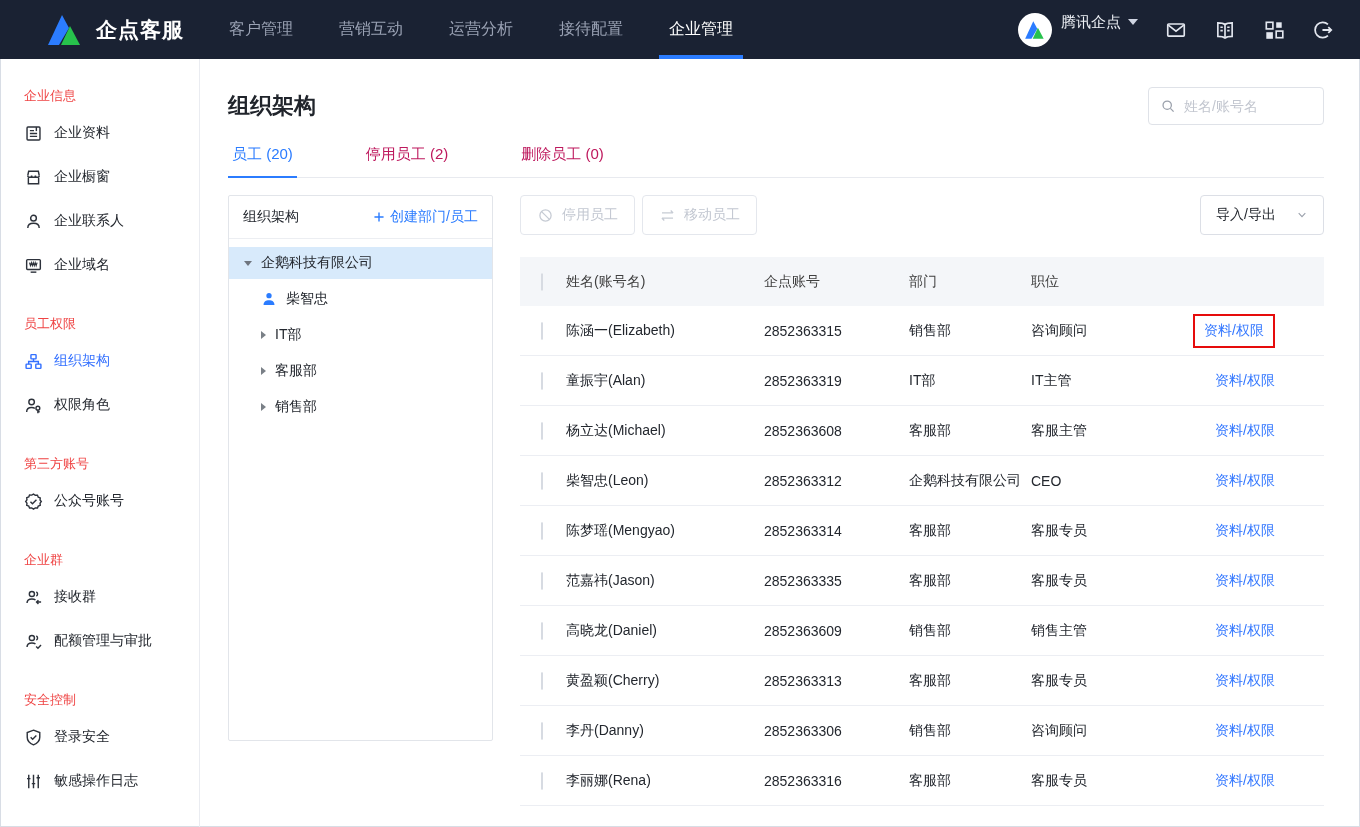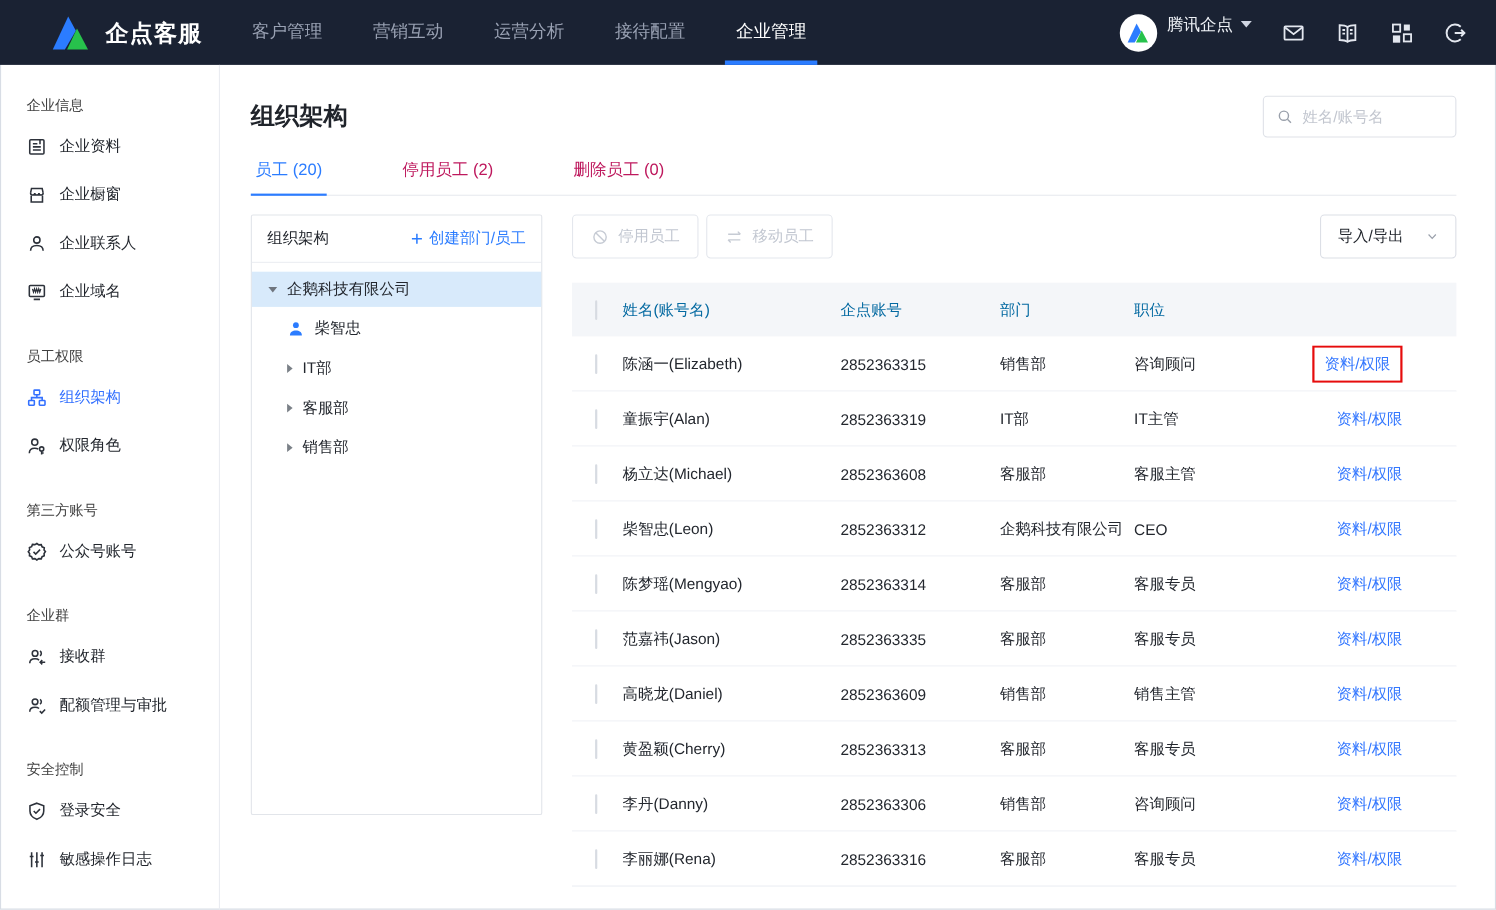--- a/index.html
+++ b/index.html
@@ -23,21 +23,21 @@
   .nav-right { margin-left:auto; display:flex; align-items:center; gap:27px; padding-right:26px; }
   .account { display:flex; align-items:flex-start; gap:9px; cursor:pointer; }
   .avatar { width:34px; height:34px; border-radius:50%; background:#fff; display:flex; align-items:center; justify-content:center; }
   .account-name { font-size:15px; color:#eef1f6; display:flex; align-items:center; gap:7px; }
   .caret-down { width:0; height:0; border-left:5px solid transparent; border-right:5px solid transparent; border-top:6px solid #cfd5e2; }
   .nav-icon-btn { width:22px; height:22px; color:#e3e7ef; cursor:pointer; }
 
   
   .page-body { display:flex; height:768px; }
   .sidebar { width:200px; border-right:1px solid #eaecf1; flex:none; overflow:hidden; }
-  .side-title { padding:0 24px; margin:28px 0 6px; font-size:13px; color:#404040; height:18px; line-height:18px; }
+  .side-title { padding:0 24px; margin:28px 0 6px; font-size:13px; color:#ef4444; height:18px; line-height:18px; }
   .side-item { height:44px; display:flex; align-items:center; gap:11px; padding:0 24px; font-size:14px; color:#23272e; cursor:pointer; }
   .side-item .s-icon { width:19px; height:19px; color:#2d323b; flex:none; }
   .side-item.active { color:#3370ff; }
   .side-item.active .s-icon { color:#3370ff; }
 
   .main { flex:1; padding:0 36px 0 28px; min-width:0; }
 
   
   .page-head { display:flex; justify-content:space-between; align-items:center; padding-top:28px; }
   .page-title { font-size:22px; font-weight:600; color:#20242b; }
@@ -76,21 +76,21 @@
   .toolbar { display:flex; gap:7px; }
   .tbtn { height:40px; padding:0 16px; background:#fff; border:1px solid #e4e7ed; border-radius:4px; display:flex; align-items:center; gap:8px; font-size:14px; color:#c2c7d1; cursor:not-allowed; }
   .tbtn .b-icon { width:17px; height:17px; color:#c6cbd4; }
   .toolbar .spacer { flex:1; }
   .import-btn { height:40px; padding:0 15px; background:#fff; border:1px solid #dcdfe6; border-radius:4px; display:flex; align-items:center; gap:20px; font-size:14px; color:#23272e; cursor:pointer; }
   .chev-down { width:12px; height:12px; color:#9aa0ab; }
 
   
   .table { margin-top:22px; }
   .thead, .trow { display:grid; grid-template-columns:46px 198px 145px 122px 1fr 169px; align-items:center; }
-  .thead { height:49px; background:#f4f6f9; font-size:14px; color:#0369a1; }
+  .thead { height:49px; background:#f4f6f9; font-size:14px; color:#404040; }
   .trow { height:50px; border-bottom:1px solid #eceef3; font-size:14px; color:#23272e; background:#fff; }
   .checkbox { width:15px; height:15px; border:1px solid #d7dbe2; border-radius:2px; background:#fff; margin-left:21px; cursor:pointer; }
   .cell { overflow:hidden; white-space:nowrap; }
   .cell.action { display:flex; justify-content:flex-end; padding-right:49px; }
   .link { color:#3377ff; cursor:pointer; text-decoration:none; }
   .action-wrap { display:flex; align-items:center; }
   .action-wrap.highlighted { border:2px solid #e60c0c; padding:6px 9px; }
 </style>
 </head>
 <body>

